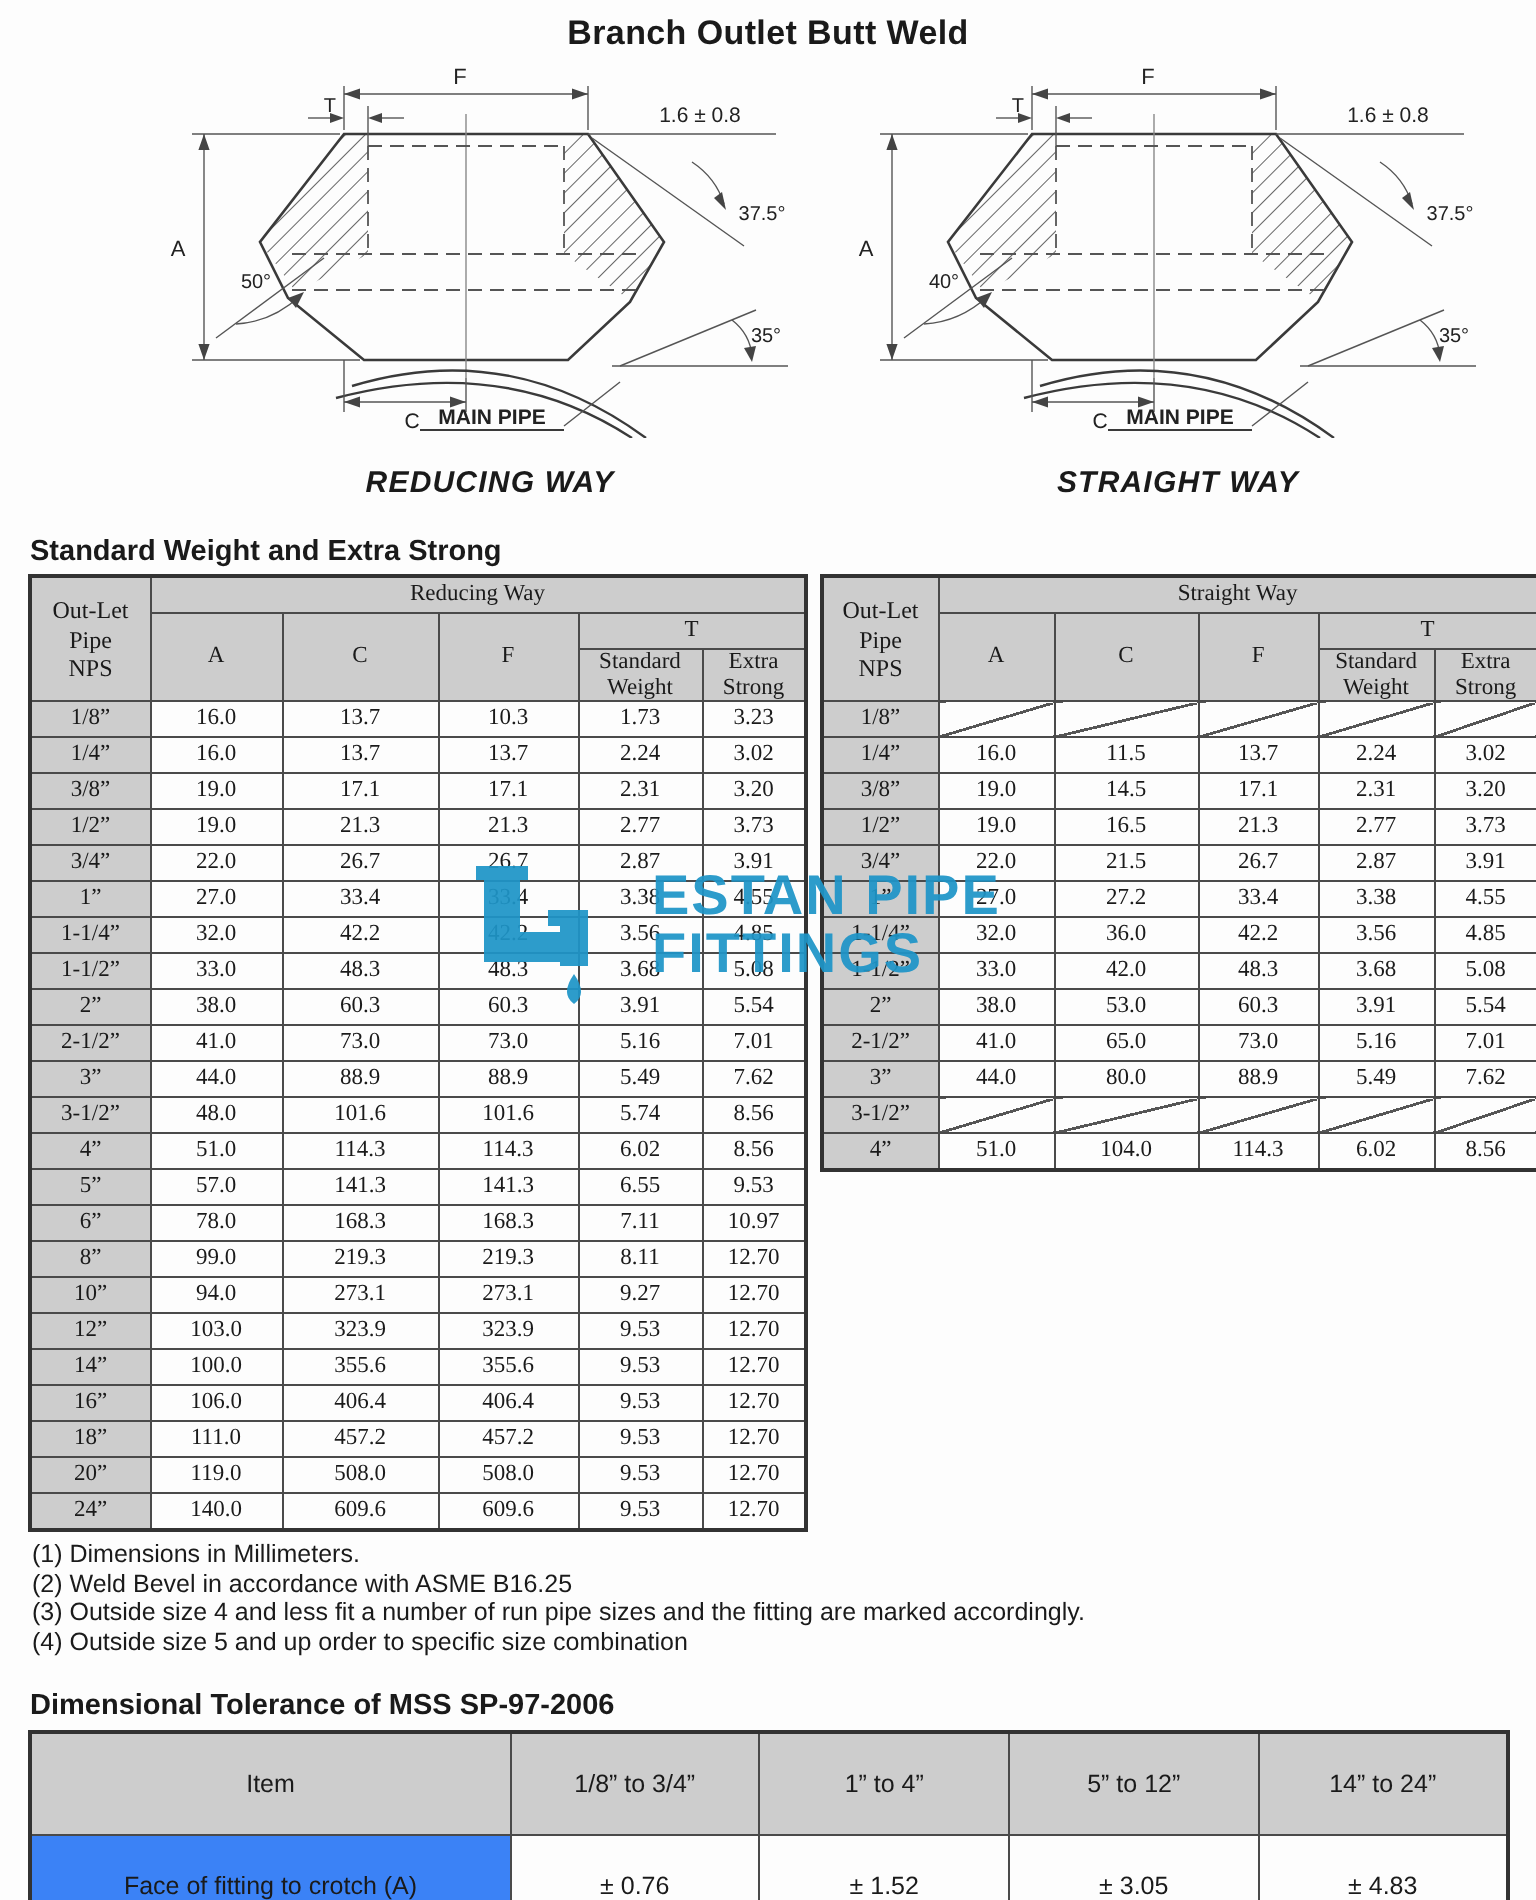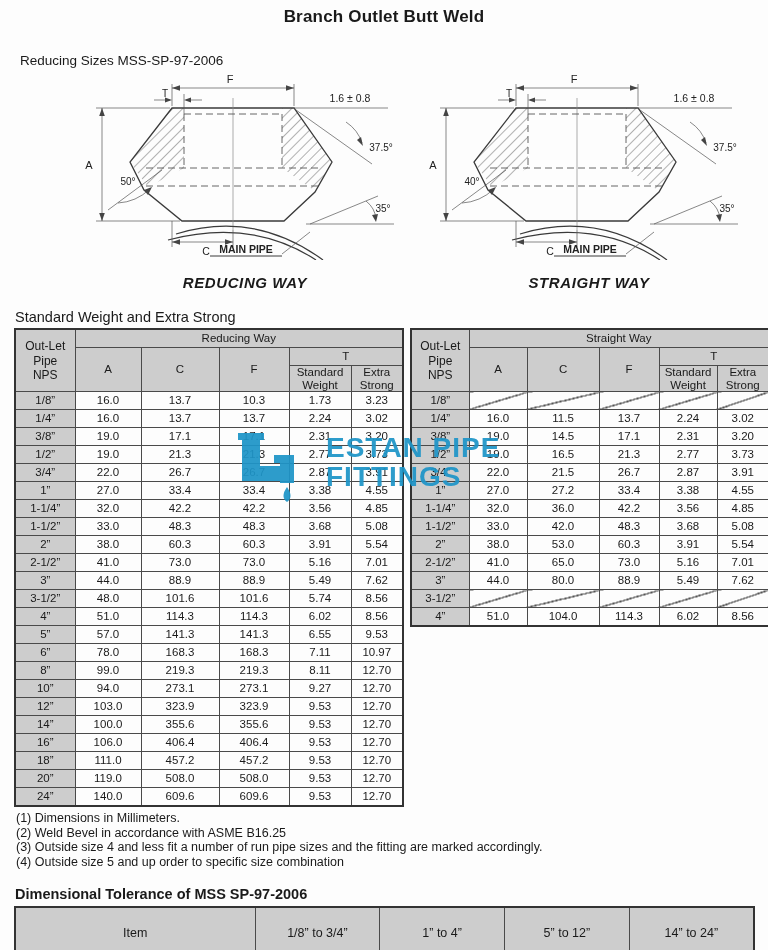--- a/index.html
+++ b/index.html
@@ -8,22 +8,22 @@
     background:#fdfdfd;color:#1a1a1a;overflow:hidden;
     font-family:"Liberation Sans",sans-serif;
   }
   .doc-title{margin:0;padding-top:7px;text-align:center;font-size:17px;font-weight:bold;letter-spacing:.2px;}
   .subtitle{margin:26px 0 0 20px;font-size:13.5px;}
   .diagrams{display:flex;gap:14px;margin:4px 0 0 80px;}
   .diagram{width:330px;text-align:center;}
   .diagram svg{display:block;}
   .diagram-caption{font-size:15px;font-weight:bold;font-style:italic;letter-spacing:.6px;margin-top:14px;}
   .drawing-text{fill:#222;}
-  .section-heading{margin:18px 0 3px 15px;font-size:14.5px;font-weight:normal;}
-  .tables-row{display:flex;align-items:flex-start;gap:6px;margin:0 0 0 14px;}
+  .section-heading{margin:18px 0 3px 15px;font-size:14.5px;font-weight:bold;}
+  .tables-row{display:flex;align-items:flex-start;gap:6px;margin:0 0 0 14px;font-family:Liberation Serif, serif;}
   table.spec{border-collapse:collapse;table-layout:fixed;}
   table.spec td,table.spec th{
     border:1px solid #4a4a4a;font-size:11.5px;font-weight:normal;
     text-align:center;vertical-align:middle;padding:0 1px;height:17px;line-height:1.1;
   }
   table.spec{border:2px solid #333;}
   table.spec th{background:#cdcdcd;}
   table.spec td.nps{background:#cdcdcd;}
   .corner div{line-height:1.18;font-size:12px;}
   .group-head{font-size:12.5px;}
@@ -54,21 +54,20 @@
     color:var(--wm,#1e95c8);opacity:.93;pointer-events:none;
   }
   .wm-text{margin-left:14px;font-weight:800;font-size:28px;line-height:1.05;letter-spacing:1px;}
 </style>
 </head>
 <body>
 
 <div class="page">
 
   <h1 class="doc-title">Branch Outlet Butt Weld</h1>
-  <div class="subtitle">Reducing Sizes MSS-SP-97-2006</div>
 
   <div class="diagrams">
 
     <div class="diagram">
       <svg width="330" height="188" viewBox="0 0 330 188">
         <defs>
           <pattern id="hatchA" width="7" height="7" patternUnits="userSpaceOnUse" patternTransform="rotate(45)">
             <line x1="0" y1="0" x2="0" y2="7" stroke="#666" stroke-width="1"></line>
           </pattern>
         </defs>

